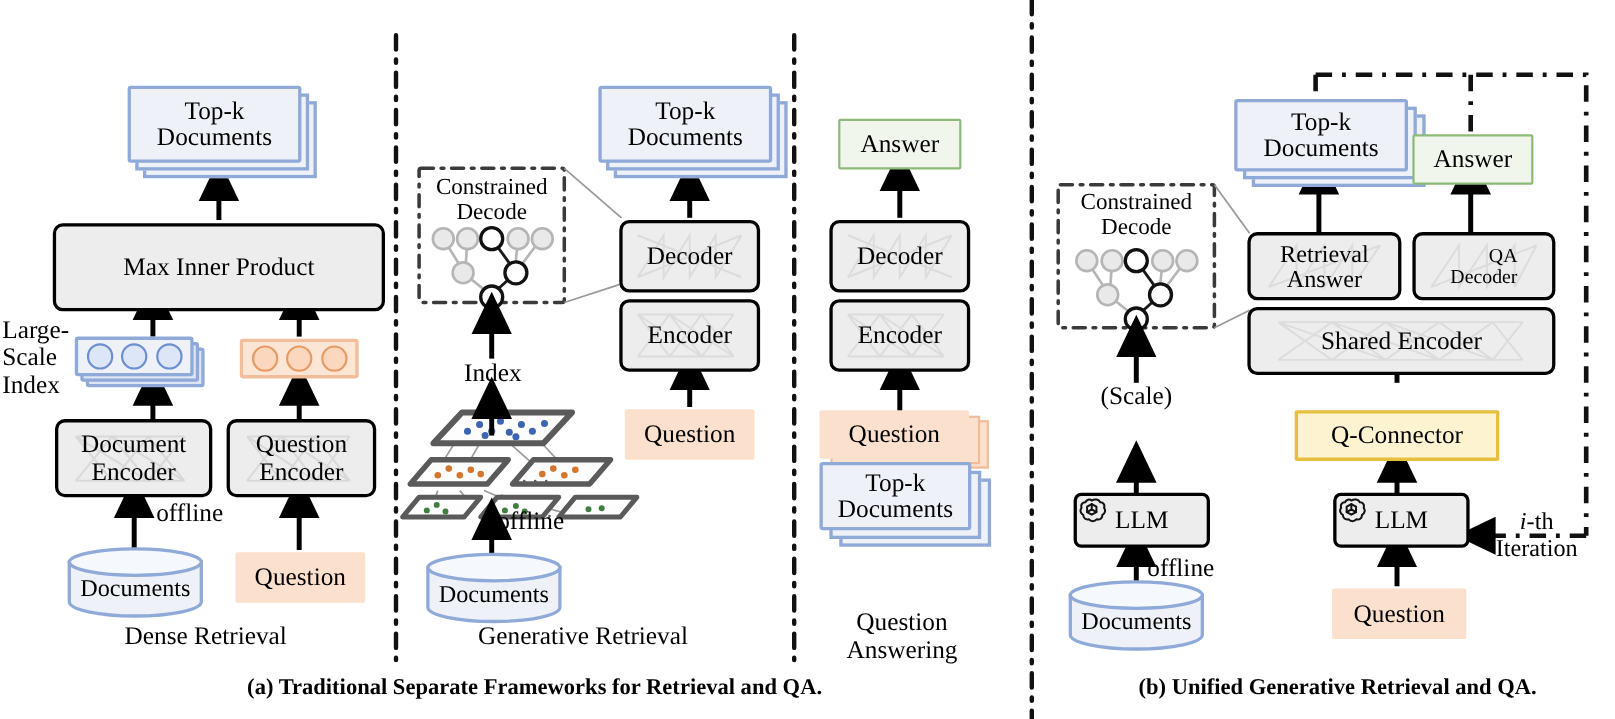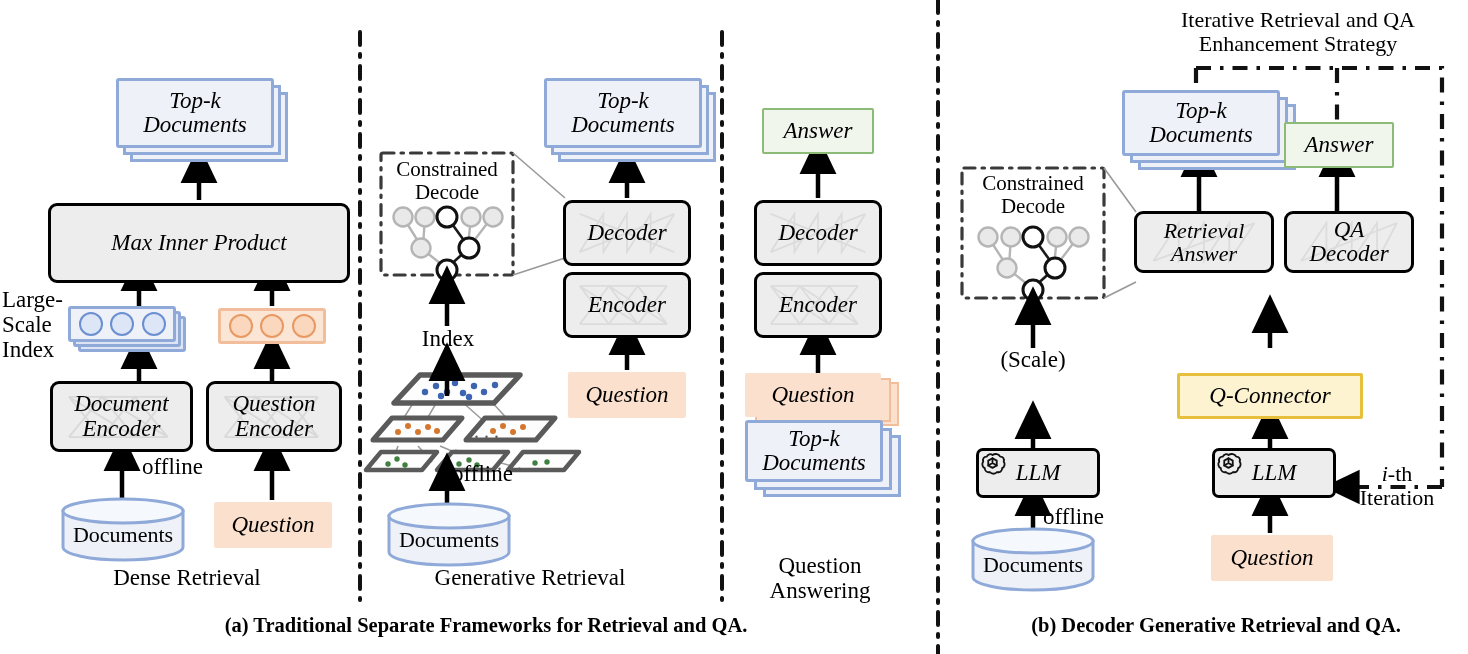--- a/index.html
+++ b/index.html
@@ -3,21 +3,21 @@
 <meta charset="utf-8">
 <style>
   html,body{margin:0;padding:0;background:#fff;}
   body{width:1468px;height:654px;position:relative;overflow:hidden;
        font-family:"Liberation Serif","DejaVu Serif",serif;color:#000;}
   .stage{position:absolute;left:0;top:0;width:1468px;height:654px;}
   .abs{position:absolute;box-sizing:border-box;}
 
   
   .node{display:flex;align-items:center;justify-content:center;text-align:center;
-        line-height:1.05;box-sizing:border-box;position:absolute;font-style:italic;}
+        line-height:1.05;box-sizing:border-box;position:absolute;}
 
   .blk{background:#ededed;border:3px solid #000;border-radius:9px;font-size:23px;}
   .blk.sq{border-radius:7px;}
 
   .doc{background:#eef1f8;border:3px solid #8fa9d8;border-radius:3px;font-size:23px;}
   .ques{background:#fbe0cd;border:2.5px solid #f0b徴;border-radius:2px;font-size:23px;}
   .ques{border-color:#f2bd9a;}
   .ans{background:#f0f6ec;border:2.5px solid #8cba77;border-radius:2px;font-size:23px;}
   .conn{background:#fdf3d0;border:3px solid #e8bf3d;border-radius:2px;font-size:23px;}
 
@@ -373,22 +373,20 @@
   <div class="sh" style="left:9px;top:55px;width:138px;height:62px;background:#eef1f8;border:3px solid #8fa9d8;"></div>
   <div class="node doc" style="left:0;top:47px;width:138px;height:62px;">
     <span style="white-space:pre-line;">Top-k
 Documents</span>
   </div>
 </div>
 
 <div class="lbl" style="left:740px;top:554px;width:160px;white-space:pre-line;">Question
 Answering</div>
 
-<div class="lbl" style="left:1148px;top:8px;width:300px;white-space:pre-line;font-size:22px;">Iterative Retrieval and QA
-Enhancement Strategy</div>
 
 <div class="lbl" style="left:962px;top:172px;width:142px;font-size:21px;white-space:pre-line;">Constrained
 Decode</div>
 
 <div class="stackwrap" style="left:1122px;top:90px;width:178px;height:80px;">
   <div class="sh" style="left:16px;top:14px;width:158px;height:66px;background:#eef1f8;border:3px solid #8fa9d8;"></div>
   <div class="sh" style="left:8px;top:7px;width:158px;height:66px;background:#eef1f8;border:3px solid #8fa9d8;"></div>
   <div class="node doc" style="left:0;top:0;width:158px;height:66px;">
     <span style="white-space:pre-line;">Top-k
 Documents</span>
@@ -408,24 +406,32 @@
   <span style="position:relative;white-space:pre-line;font-size:22px;">Retrieval
 Answer</span>
 </div>
 
 <div class="node blk" style="left:1284px;top:211px;width:130px;height:62px;overflow:hidden;">
   <svg class="nn" viewBox="0 0 130 62">
     <g stroke="#dcdcdc" stroke-width="2" fill="none">
       <path d="M12,52 L40,10 L40,52 L68,10 L68,52 L96,10 L96,52 L118,10 M12,52 L118,10"></path>
     </g>
   </svg>
-  <span style="position:relative;white-space:pre-line;font-size:23px;">QA
+  <span style="position:relative;white-space:pre-line;font-size:18px;text-align:right;">QA
 Decoder</span>
 </div>
 
+<div class="node blk" style="left:1134px;top:279px;width:280px;height:62px;overflow:hidden;">
+  <svg class="nn" viewBox="0 0 280 62">
+    <g stroke="#dcdcdc" stroke-width="2" fill="none">
+      <path d="M16,12 L70,50 L124,12 L178,50 L232,12 L262,50 M16,50 L70,12 L124,50 L178,12 L232,50 L262,12 M16,12 L262,12 M16,50 L262,50 M16,12 L124,50 M70,12 L178,50 M124,12 L232,50"></path>
+    </g>
+  </svg>
+  <span style="position:relative;">Shared Encoder</span>
+</div>
 
 <div class="lbl" style="left:962px;top:348px;width:142px;">(Scale)</div>
 
 
 <div class="node conn" style="left:1177px;top:373px;width:186px;height:46px;">
   <span>Q-Connector</span>
 </div>
 
 <div class="node blk sq" style="left:976px;top:448px;width:124px;height:50px;gap:8px;">
   <svg width="27" height="27" viewBox="0 0 28 28">
@@ -464,15 +470,15 @@
     <ellipse cx="63" cy="13" rx="60" ry="12" fill="#f5f8fd" stroke="#8fa9d8" stroke-width="3"></ellipse>
   </svg>
   <div style="position:absolute;left:0;top:24px;width:126px;text-align:center;font-size:22px;">Documents</div>
 </div>
 
 <div class="node ques" style="left:1211px;top:535px;width:122px;height:46px;">
   <span>Question</span>
 </div>
 
 <div class="cap" style="left:76px;top:614px;width:820px;">(a) Traditional Separate Frameworks for Retrieval and QA.</div>
-<div class="cap" style="left:972px;top:614px;width:488px;">(b) Decoder Generative Retrieval and QA.</div>
+<div class="cap" style="left:972px;top:614px;width:488px;">(b) Unified Generative Retrieval and QA.</div>
 
 </div>
 
 </body></html>

